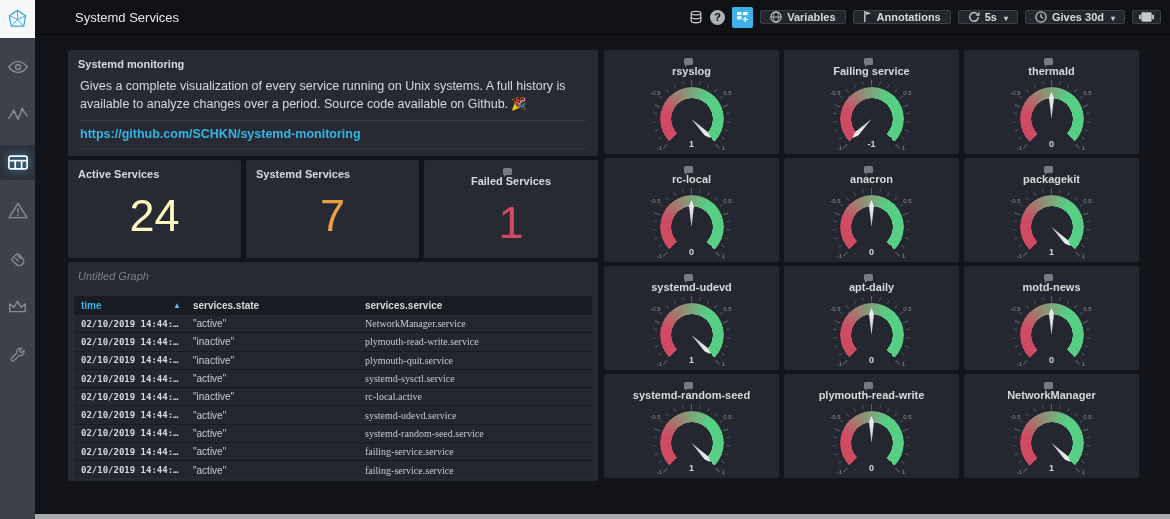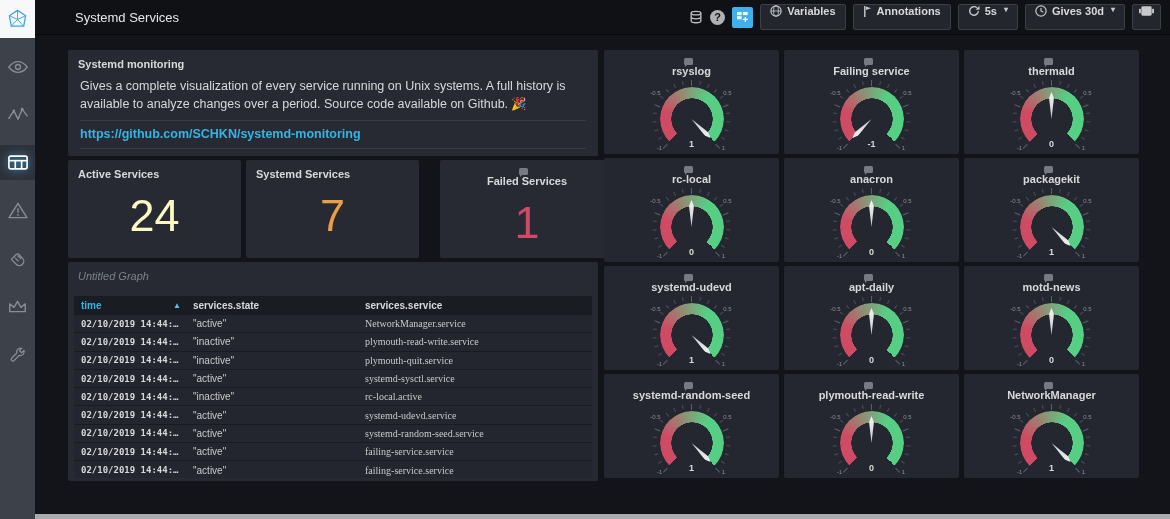--- a/index.html
+++ b/index.html
@@ -19,23 +19,23 @@
   .tb-icon { display:flex; align-items:center; cursor:pointer; }
   .help-circle {
     width:15px; height:15px; border-radius:50%; background:#aeb1b6; color:#101114;
     font-size:11px; font-weight:bold; display:flex; align-items:center; justify-content:center;
   }
   .add-btn {
     width:21px; height:21px; border:none; border-radius:2px; background:#3fb0ea;
     display:flex; align-items:center; justify-content:center; cursor:pointer;
   }
   .tb-btn {
-    height:26px; background:#23262c; border:1px solid #3b3f46; border-radius:2px;
+    height:14px; background:#23262c; border:1px solid #3b3f46; border-radius:2px;
     color:#d8d9da; font-size:11px; font-weight:bold; font-family:inherit;
-    display:flex; align-items:flex-start; gap:5px; padding:0 9px; cursor:pointer;
+    display:flex; align-items:flex-end; gap:5px; padding:0 9px; cursor:pointer;
   }
   .tb-btn .caret { font-size:8px; color:#c7c8c9; margin-left:2px; }
   .tb-btn.icon-only { padding:0 6px; }
   
   .sidebar { position:absolute; left:0; top:0; width:35px; height:519px; background:#3d424a; z-index:5; }
   .logo-tile { width:35px; height:38px; background:#f7f8f9; display:flex; align-items:center; justify-content:center; cursor:pointer; }
   .sb-item { height:35px; margin-top:1px; display:flex; align-items:center; justify-content:center; cursor:pointer; }
   .sb-item.active { background:#2d3139; }
   .sb-item.active svg { filter:drop-shadow(0 0 5px rgba(72,176,240,.95)); }
   
@@ -47,21 +47,21 @@
   .bubble { position:relative; width:9px; height:7px; background:#767a81; border-radius:1.5px; margin-right:7px; flex:0 0 auto; }
   .bubble::after { content:""; position:absolute; left:1px; top:6px; border-top:3px solid #767a81; border-right:3px solid transparent; }
   
   .text-panel { left:68px; top:50px; width:530px; height:106px; }
   .text-body { padding:7px 12px 0; font-size:12.5px; line-height:1.45; color:#d8d9da; }
   .sep { margin:7px 12px 0; border-top:1px solid #383b43; }
   .gh-link { display:block; padding:6px 12px 0; font-size:12.5px; font-weight:bold; color:#33b5e5; text-decoration:none; cursor:pointer; }
   
   .stat1 { left:68px;  top:160px; width:173px; height:98px; }
   .stat2 { left:246px; top:160px; width:173px; height:98px; }
-  .stat3 { left:440px; top:160px; width:174px; height:98px; }
+  .stat3 { left:424px; top:160px; width:174px; height:98px; }
   .stat-value { margin-top:8px; text-align:center; font-size:45px; font-weight:400; line-height:56px; }
   
   .table-panel { left:68px; top:262px; width:530px; height:219px; }
   .tbl { position:absolute; left:6px; right:6px; top:34px; bottom:3px; overflow:hidden; }
   .tbl-head { display:flex; height:19px; background:#1a1c23; align-items:center; font-size:10px; font-weight:bold; color:#d8d9da; }
   .th { padding-left:7px; cursor:pointer; }
   .th-time { width:112px; color:#33b5e5; display:flex; align-items:center; justify-content:space-between; padding-right:5px; }
   .th-state { width:172px; }
   .th-service { flex:1; }
   .sort-arrow { font-size:8px; color:#5fc2ea; }

